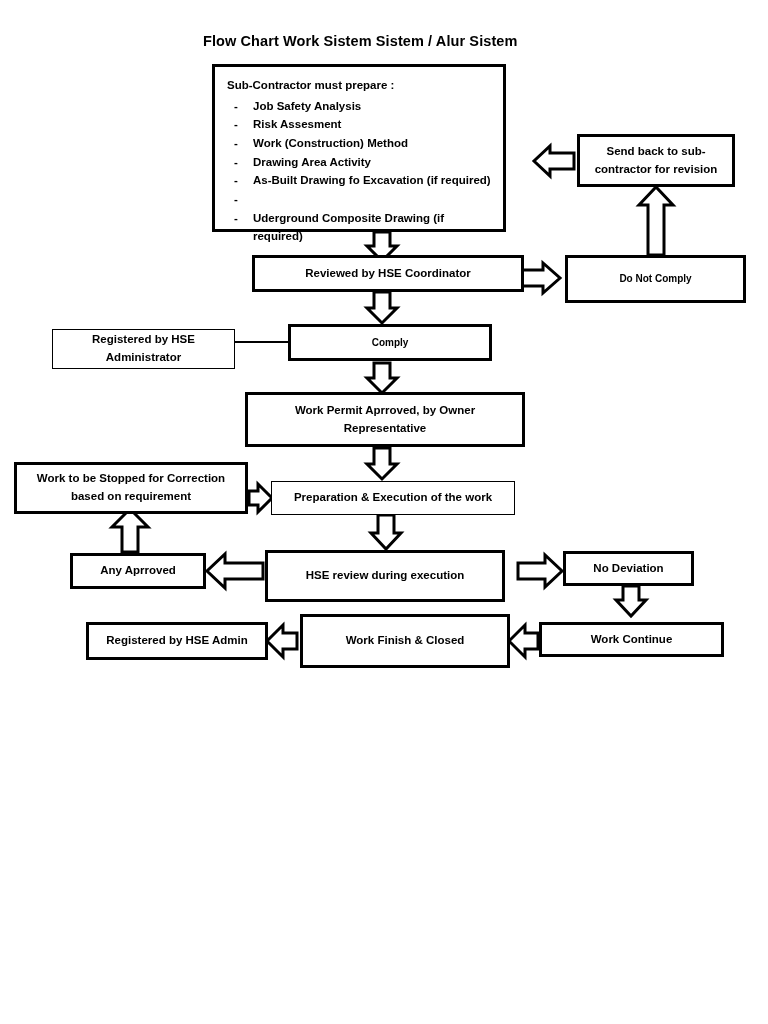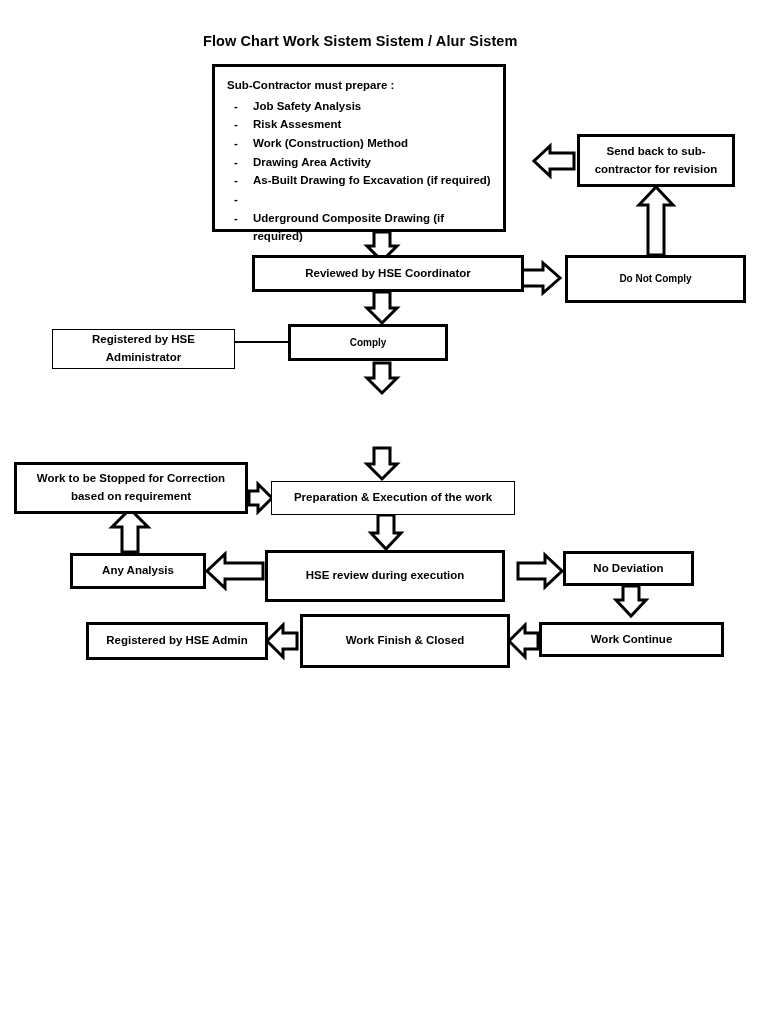--- a/index.html
+++ b/index.html
@@ -175,28 +175,29 @@
   </div>
 
   <div class="box" style="left:577px; top:134px; width:158px; height:53px;">Send back to sub-contractor for revision</div>
 
   <div class="box" style="left:252px; top:255px; width:272px; height:37px;">Reviewed by HSE Coordinator</div>
 
   <div class="box big" style="left:565px; top:255px; width:181px; height:48px;">Do Not Comply</div>
 
   <div class="box thin" style="left:52px; top:321px; width:183px; height:40px;margin-top:8px;">Registered by HSE Administrator</div>
 
-  <div class="box big" style="left:288px; top:324px; width:160px; height:37px;">Comply</div>
-
+  <div class="box big" style="left:288px; top:324px; width:204px; height:37px;">Comply</div>
+
+  <div class="box" style="left:245px; top:392px; width:280px; height:55px;">Work Permit Aprroved, by Owner Representative</div>
 
   <div class="box" style="left:14px; top:462px; width:234px; height:52px;">Work to be Stopped for Correction based on requirement</div>
 
   <div class="box thin" style="left:271px; top:481px; width:244px; height:34px;">Preparation &amp; Execution of the work</div>
 
-  <div class="box" style="left:70px; top:553px; width:136px; height:36px;">Any Analysis</div>
+  <div class="box" style="left:70px; top:553px; width:136px; height:36px;">Any Aprroved</div>
 
   <div class="box" style="left:265px; top:550px; width:240px; height:52px;">HSE review during execution</div>
 
   <div class="box" style="left:563px; top:551px; width:131px; height:35px;">No Deviation</div>
 
   <div class="box" style="left:86px; top:622px; width:182px; height:38px;">Registered by HSE Admin</div>
 
   <div class="box" style="left:539px; top:622px; width:185px; height:35px;">Work Continue</div>
 
   <div class="box" style="left:300px; top:614px; width:210px; height:54px;">Work Finish &amp; Closed</div>

